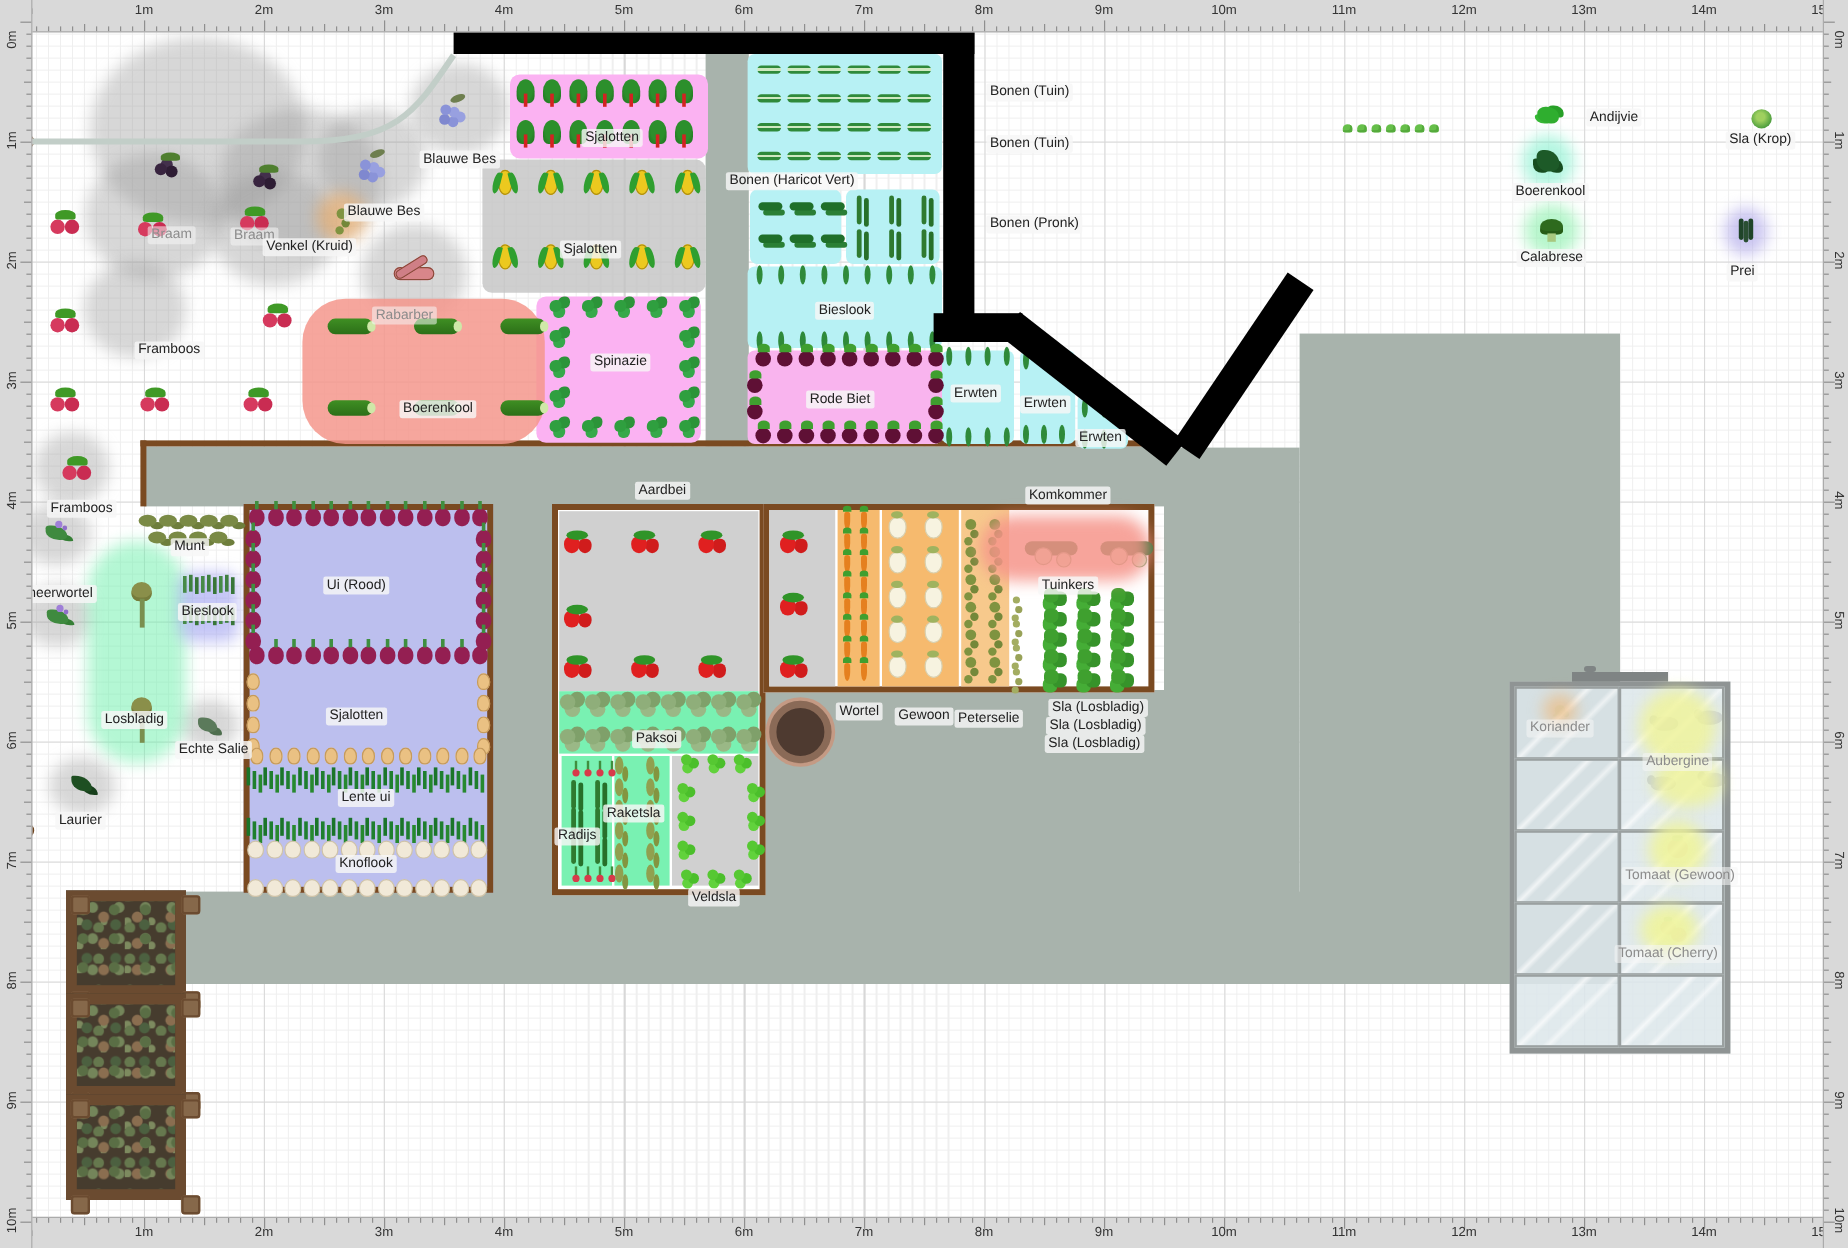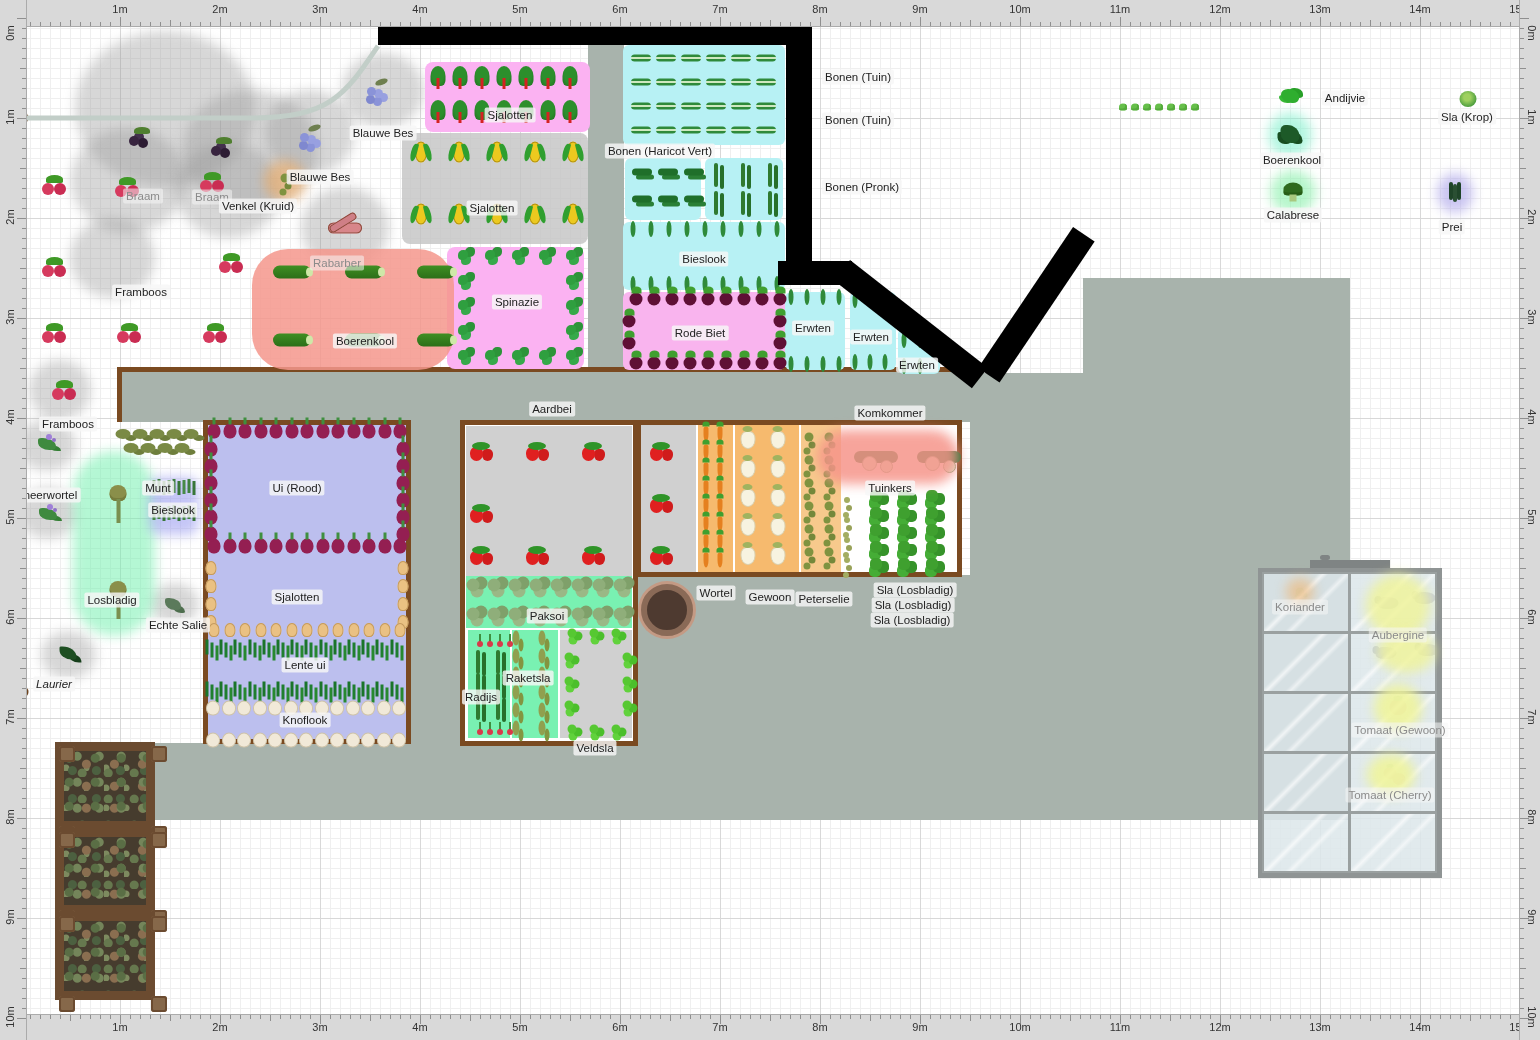--- a/index.html
+++ b/index.html
@@ -701,25 +701,25 @@
       <div class="lbl" style="left: 871px; top: 337px;">Erwten</div>
       <div class="lbl" style="left: 917px; top: 365px;">Erwten</div>
       <div class="lbl" style="left: 858px; top: 77px;">Bonen (Tuin)</div>
       <div class="lbl" style="left: 858px; top: 120px;">Bonen (Tuin)</div>
       <div class="lbl" style="left: 862px; top: 187px;">Bonen (Pronk)</div>
       <div class="lbl" style="left: 1345px; top: 98px;">Andijvie</div>
       <div class="lbl" style="left: 1467px; top: 117px;">Sla (Krop)</div>
       <div class="lbl" style="left: 1292px; top: 160px;">Boerenkool</div>
       <div class="lbl" style="left: 1293px; top: 215px;">Calabrese</div>
       <div class="lbl" style="left: 1452px; top: 227px;">Prei</div>
-      <div class="lbl" style="left: 158px; top: 456px; margin-top: 32px;">Munt</div>
+      <div class="lbl" style="left: 158px; top: 456px;">Munt</div>
       <div class="lbl" style="left: 173px; top: 510px;">Bieslook</div>
       <div class="lbl" style="left: 112px; top: 600px;">Losbladig</div>
       <div class="lbl" style="left: 178px; top: 625px;">Echte Salie</div>
-      <div class="lbl" style="left: 54px; top: 684px; font-style: italic;">Laurier</div>
+      <div class="lbl" style="left: 67px; top: 684px;">Laurier</div>
       <div class="lbl" style="left: 297px; top: 488px;">Ui (Rood)</div>
       <div class="lbl" style="left: 297px; top: 597px;">Sjalotten</div>
       <div class="lbl" style="left: 305px; top: 665px;">Lente ui</div>
       <div class="lbl" style="left: 305px; top: 720px;">Knoflook</div>
       <div class="lbl" style="left: 552px; top: 409px;">Aardbei</div>
       <div class="lbl" style="left: 890px; top: 413px;">Komkommer</div>
       <div class="lbl" style="left: 547px; top: 616px;">Paksoi</div>
       <div class="lbl" style="left: 481px; top: 697px;">Radijs</div>
       <div class="lbl" style="left: 528px; top: 678px;">Raketsla</div>
       <div class="lbl" style="left: 595px; top: 748px;">Veldsla</div>

